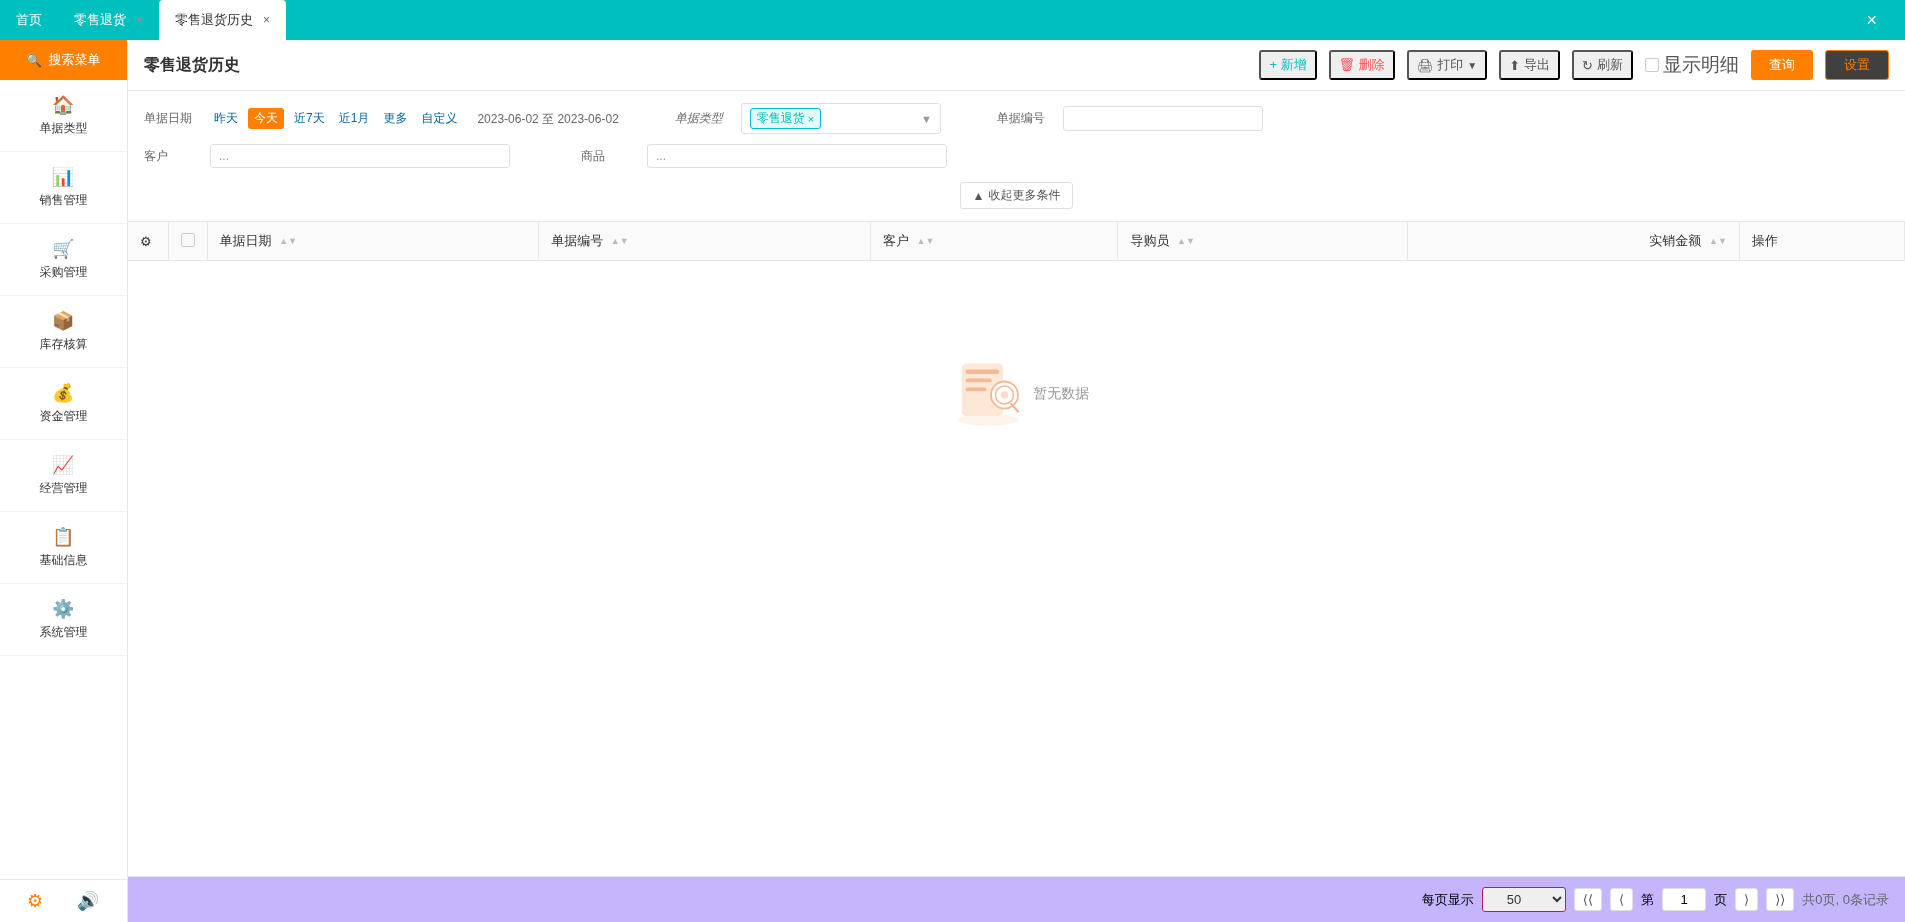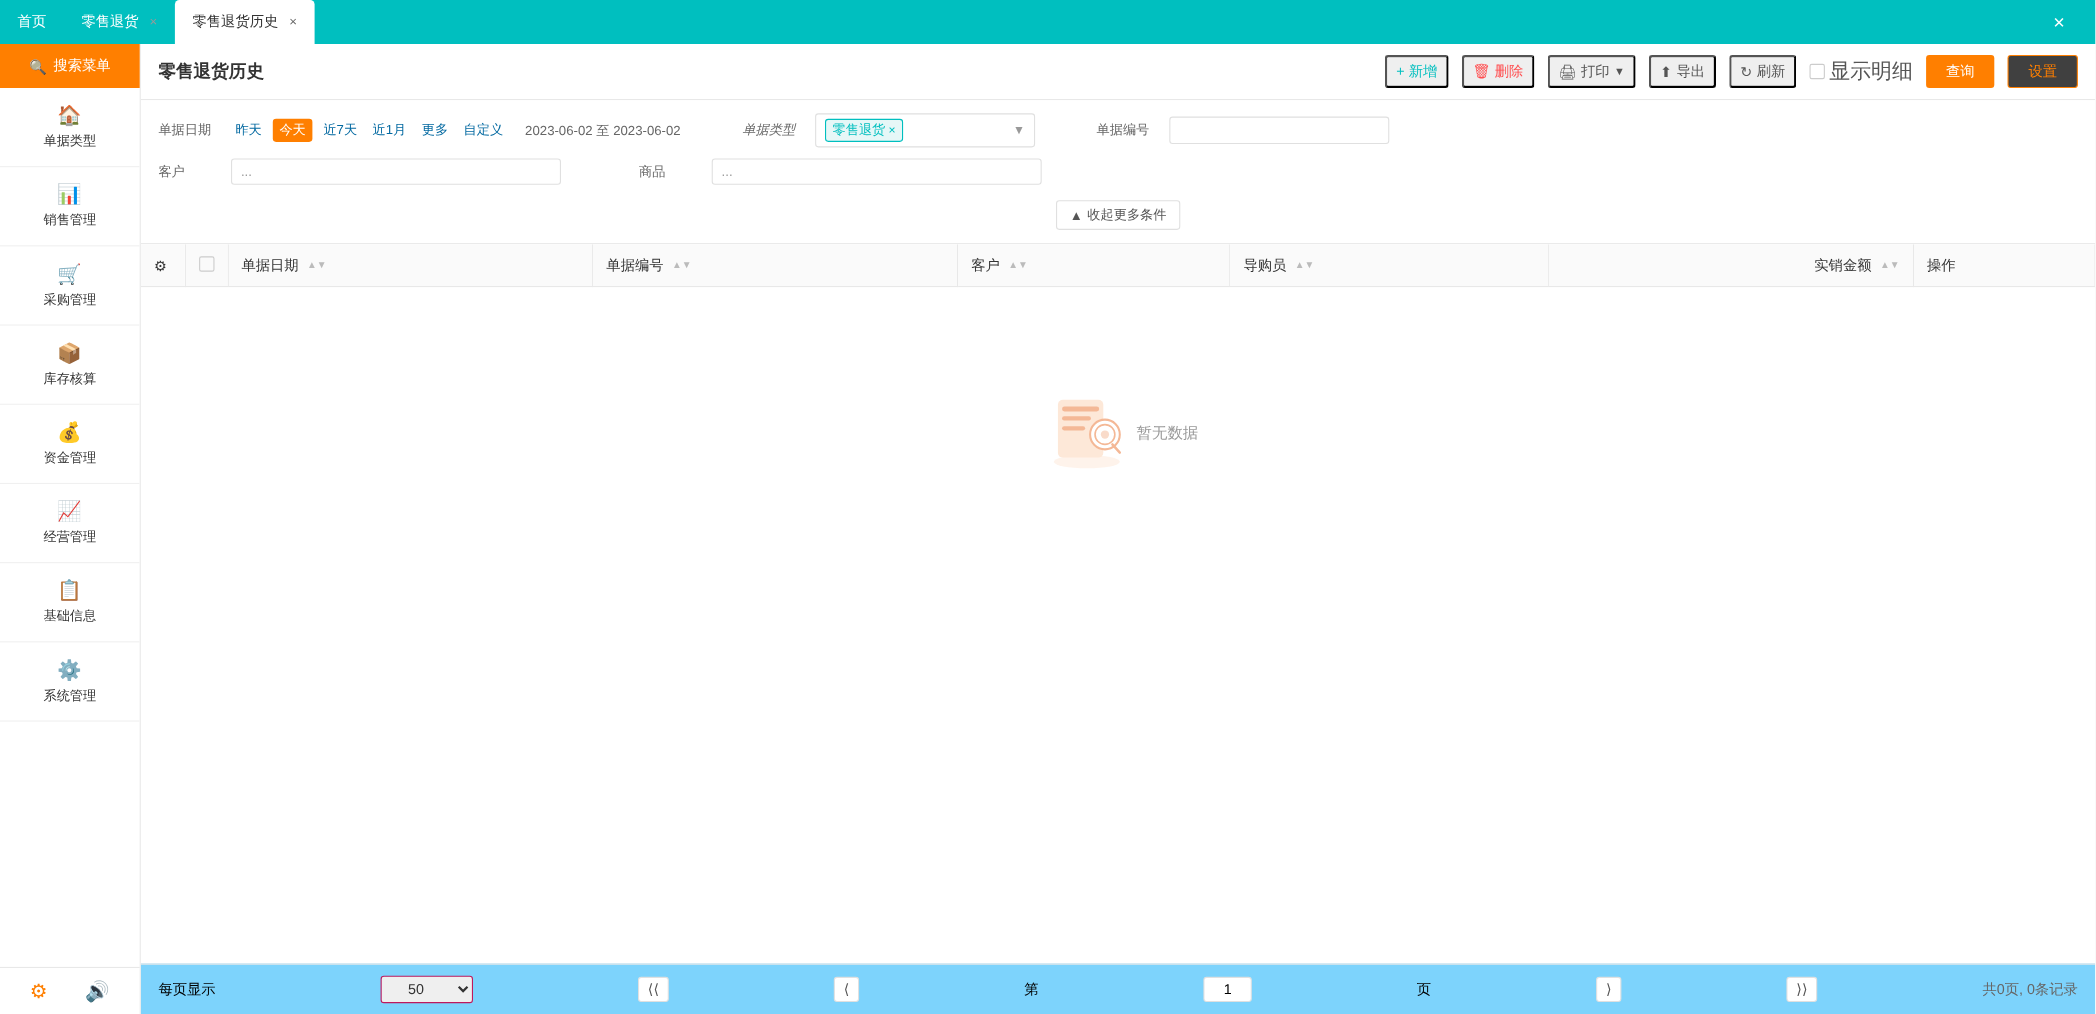--- a/index.html
+++ b/index.html
@@ -353,26 +353,26 @@
       height: 90px;
       margin-bottom: 16px;
     }
     .empty-text {
       font-size: 14px;
       color: #999;
     }
 
     
     .pagination-bar {
-      background: #7dd3fc;
+      background: #c4b5fd;
       border-top: 1px solid #e8e8e8;
       padding: 10px 16px;
       display: flex;
       align-items: center;
-      justify-content: space-between;
+      justify-content: flex-end;
       gap: 8px;
       font-size: 13px;
       flex-shrink: 0;
     }
     .pagination-select {
       border: 1px solid #be185d;
       border-radius: 3px;
       padding: 3px 20px;
       font-size: 13px;
       color: #333;

